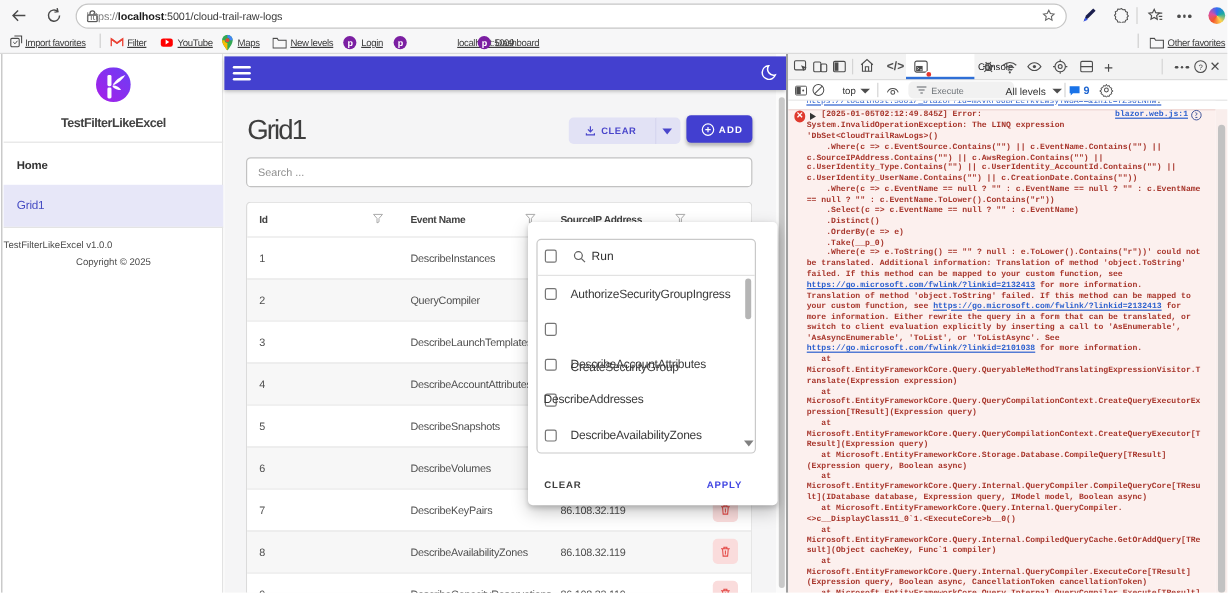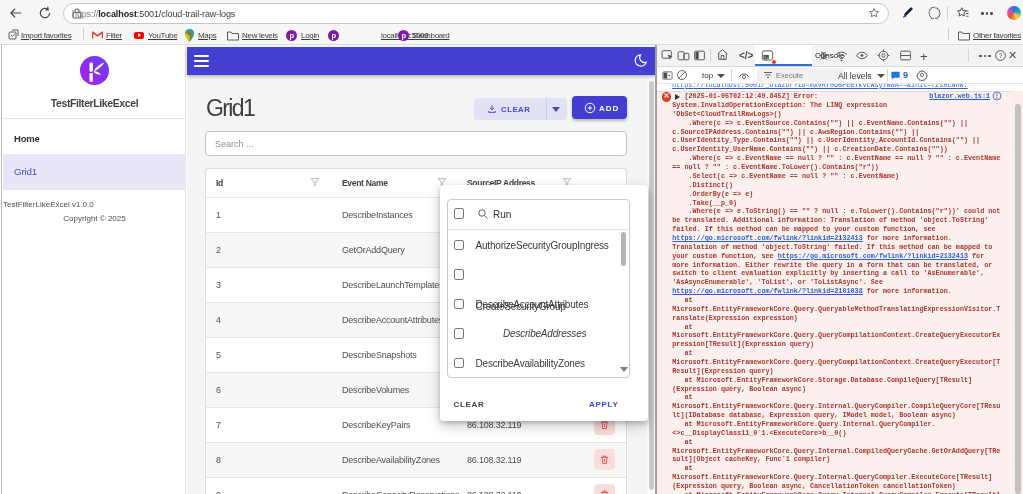--- a/index.html
+++ b/index.html
@@ -171,21 +171,21 @@
 <div class="a" style="left:206px;top:197px;width:420px;height:35px;background:#ffffff;border-top:1px solid #e6e6e6;"></div>
 <div class="a" style="left:216px;top:209.5px;font-size:9px;letter-spacing:-0.2px;color:#4f4f4f;">1</div>
 <div class="a" style="left:342px;top:209.5px;font-size:9px;letter-spacing:-0.2px;color:#4f4f4f;">DescribeInstances</div>
 <div class="a" style="left:467px;top:209.5px;font-size:9px;letter-spacing:-0.2px;color:#4f4f4f;">86.108.32.119</div>
 <div class="a" style="left:593.5px;top:204px;width:21px;height:21px;background:#fadcdc;border-radius:4px;"></div>
 <svg class="a" style="left:598.5px;top:209px;" width="11" height="11" viewBox="0 0 24 24">
     <path d="M4 7.2h16 M9.3 7.2V4.4h5.4v2.8 M6.8 7.2l1.1 13.4h8.2l1.1-13.4 M12 10.5v7" fill="none" stroke="#e34845" stroke-width="1.9"></path>
   </svg>
 <div class="a" style="left:206px;top:232px;width:420px;height:35px;background:#f7f7f7;border-top:1px solid #e6e6e6;"></div>
 <div class="a" style="left:216px;top:244.5px;font-size:9px;letter-spacing:-0.2px;color:#4f4f4f;">2</div>
-<div class="a" style="left:342px;top:244.5px;font-size:9px;letter-spacing:-0.2px;color:#4f4f4f;">GetOrAddQuery</div>
+<div class="a" style="left:342px;top:244.5px;font-size:9px;letter-spacing:-0.2px;color:#4f4f4f;">QueryCompiler</div>
 <div class="a" style="left:467px;top:244.5px;font-size:9px;letter-spacing:-0.2px;color:#4f4f4f;">86.108.32.119</div>
 <div class="a" style="left:593.5px;top:239px;width:21px;height:21px;background:#fadcdc;border-radius:4px;"></div>
 <svg class="a" style="left:598.5px;top:244px;" width="11" height="11" viewBox="0 0 24 24">
     <path d="M4 7.2h16 M9.3 7.2V4.4h5.4v2.8 M6.8 7.2l1.1 13.4h8.2l1.1-13.4 M12 10.5v7" fill="none" stroke="#e34845" stroke-width="1.9"></path>
   </svg>
 <div class="a" style="left:206px;top:267px;width:420px;height:35px;background:#ffffff;border-top:1px solid #e6e6e6;"></div>
 <div class="a" style="left:216px;top:279.5px;font-size:9px;letter-spacing:-0.2px;color:#4f4f4f;">3</div>
 <div class="a" style="left:342px;top:279.5px;font-size:9px;letter-spacing:-0.2px;color:#4f4f4f;">DescribeLaunchTemplates</div>
 <div class="a" style="left:467px;top:279.5px;font-size:9px;letter-spacing:-0.2px;color:#4f4f4f;">86.108.32.119</div>
 <div class="a" style="left:593.5px;top:274px;width:21px;height:21px;background:#fadcdc;border-radius:4px;"></div>
@@ -250,21 +250,21 @@
   </svg>
 <div class="a" style="left:493px;top:208.5px;font-size:10px;color:#2f2f2f;">Run</div>
 <div class="a" style="left:448px;top:229px;width:181px;height:1px;background:#e2e2e2;"></div>
 <div class="a" style="left:453.5px;top:239.5px;width:10.5px;height:10.5px;border:1.4px solid #757575;border-radius:2px;background:#fff;"></div>
 <div class="a" style="left:475.5px;top:239.5px;font-size:10px;letter-spacing:-0.2px;color:#3a3a3a;">AuthorizeSecurityGroupIngress</div>
 <div class="a" style="left:453.5px;top:269px;width:10.5px;height:10.5px;border:1.4px solid #757575;border-radius:2px;background:#fff;"></div>
 <div class="a" style="left:475.5px;top:269px;font-size:10px;letter-spacing:-0.2px;color:#3a3a3a;margin-top:32px;">CreateSecurityGroup</div>
 <div class="a" style="left:453.5px;top:298.5px;width:10.5px;height:10.5px;border:1.4px solid #757575;border-radius:2px;background:#fff;"></div>
 <div class="a" style="left:475.5px;top:298.5px;font-size:10px;letter-spacing:-0.2px;color:#3a3a3a;">DescribeAccountAttributes</div>
 <div class="a" style="left:453.5px;top:328px;width:10.5px;height:10.5px;border:1.4px solid #757575;border-radius:2px;background:#fff;"></div>
-<div class="a" style="left:503px;top:328px;font-size:10px;letter-spacing:-0.2px;color:#3a3a3a;font-style:italic;">DescribeAddresses</div>
+<div class="a" style="left:453px;top:328px;font-size:10px;letter-spacing:-0.2px;color:#3a3a3a;">DescribeAddresses</div>
 <div class="a" style="left:453.5px;top:357.5px;width:10.5px;height:10.5px;border:1.4px solid #757575;border-radius:2px;background:#fff;"></div>
 <div class="a" style="left:475.5px;top:357.5px;font-size:10px;letter-spacing:-0.2px;color:#3a3a3a;">DescribeAvailabilityZones</div>
 
 <div class="a" style="left:620.5px;top:232px;width:5.5px;height:34px;background:#b5b5b5;border-radius:3px;"></div>
 <div class="a" style="left:619.5px;top:367px;width:0;height:0;border-top:5px solid #808080;border-left:4px solid transparent;border-right:4px solid transparent;"></div>
 <div class="a" style="left:453.5px;top:399.5px;font-size:8px;font-weight:700;letter-spacing:0.7px;color:#3f3f3f;text-align:center;">CLEAR</div>
 <div class="a" style="left:589px;top:399.5px;font-size:8px;font-weight:700;letter-spacing:0.7px;color:#4247e2;">APPLY</div>
 
 <div class="a" style="left:655px;top:45px;width:1.5px;height:449px;background:#9f9f9f;"></div>
 <div class="a" style="left:656.5px;top:45px;width:366.5px;height:449px;background:#fff;"></div>

